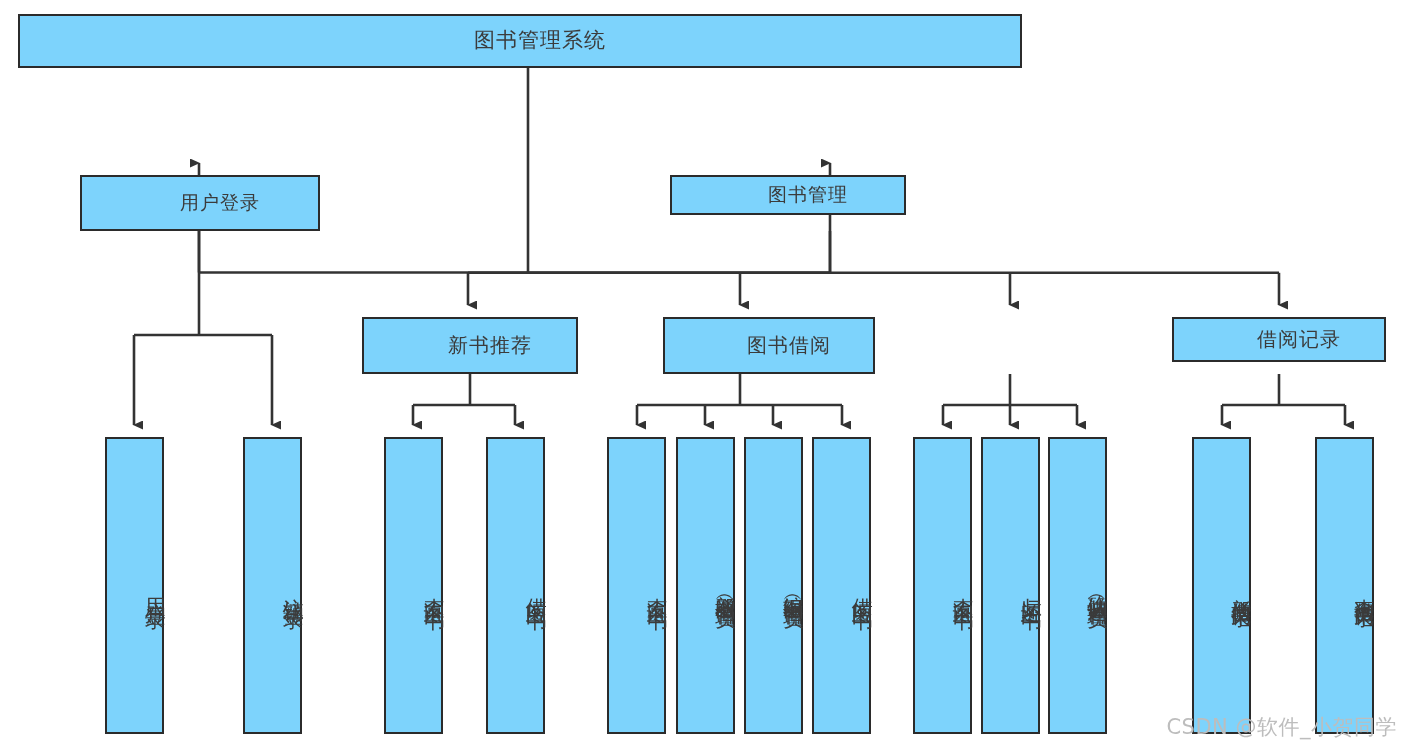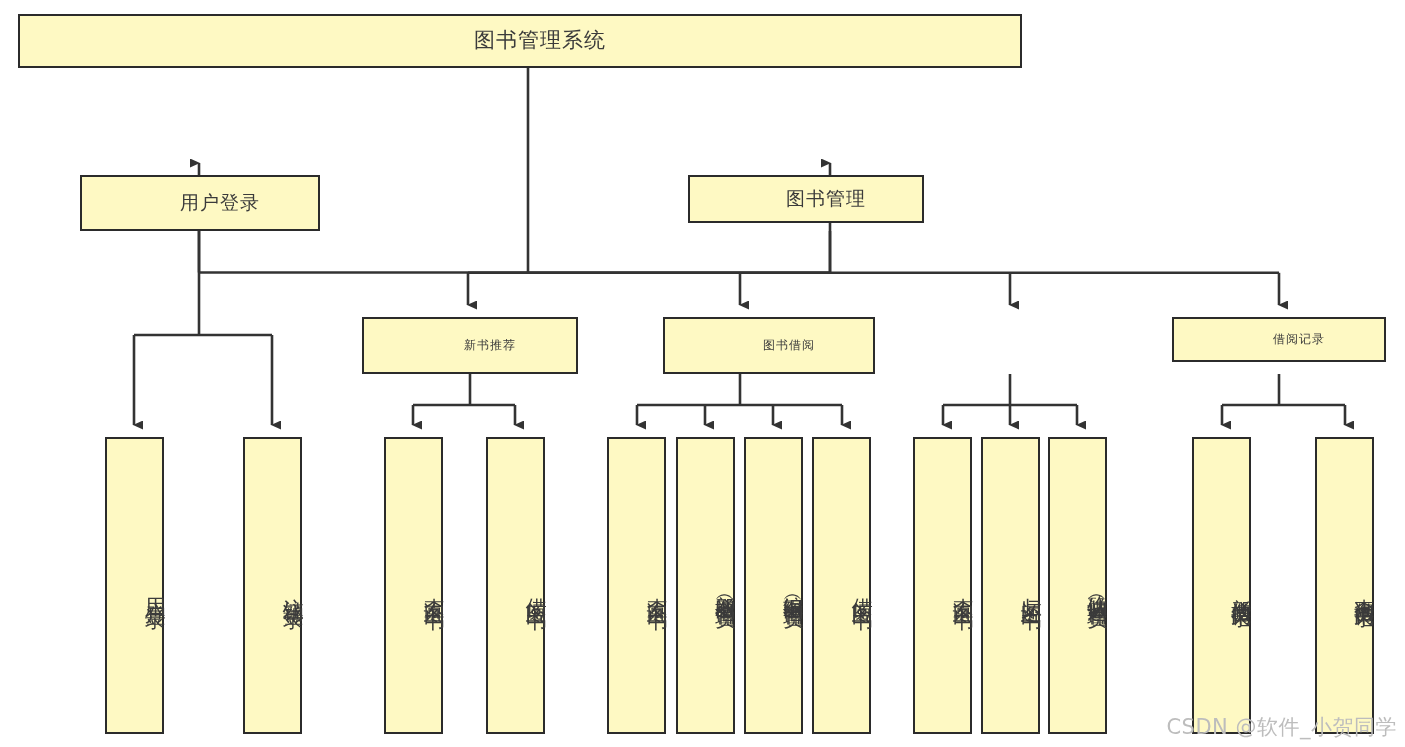--- a/index.html
+++ b/index.html
@@ -7,42 +7,42 @@
     width:1405px;height:747px;
     background:#ffffff;
     font-family:"DejaVu Sans","Liberation Sans",sans-serif;
     position:relative;overflow:hidden;
   }
   #canvas{position:absolute;left:0;top:0;width:1405px;height:747px;}
   svg.wires{position:absolute;left:0;top:0;width:1405px;height:747px;pointer-events:none;}
 
   .node{
     position:absolute;
-    background:#fef9c3;
+    background:#7dd3fc;
     border:2px solid #2b2b2b;
     box-sizing:border-box;
     display:flex;
     align-items:center;
     justify-content:center;
     color:#3b3b3b;
     padding-left:40px;
   }
   .node span{display:block;line-height:1.12;white-space:pre;}
 
   
   .n-root{left:18px;top:14px;width:1004px;height:54px;}
   .n-root span{font-size:21px;letter-spacing:1px;}
 
   
   .lvl2 span{font-size:19px;letter-spacing:1px;}
   .n-login{left:80px;top:175px;width:240px;height:56px;}
-  .n-bookmgr{left:688px;top:175px;width:236px;height:48px;font-family:Liberation Serif, serif;}
+  .n-bookmgr{left:670px;top:175px;width:236px;height:40px;font-family:Liberation Serif, serif;}
 
   
-  .lvl3 span{font-size:12px;letter-spacing:1px;}
+  .lvl3 span{font-size:20px;letter-spacing:1px;}
   .n-newbook{left:362px;top:317px;width:216px;height:57px;}
   .n-borrow{left:634px;top:317px;width:212px;height:57px;margin-left:29px;}
   .n-current{left:903px;top:317px;width:214px;height:57px;}
   .n-record{left:1172px;top:317px;width:214px;height:45px;text-align:center;}
 
   
   .leaf{
     top:437px;height:297px;width:59px;
     writing-mode:vertical-rl;
     text-orientation:upright;

